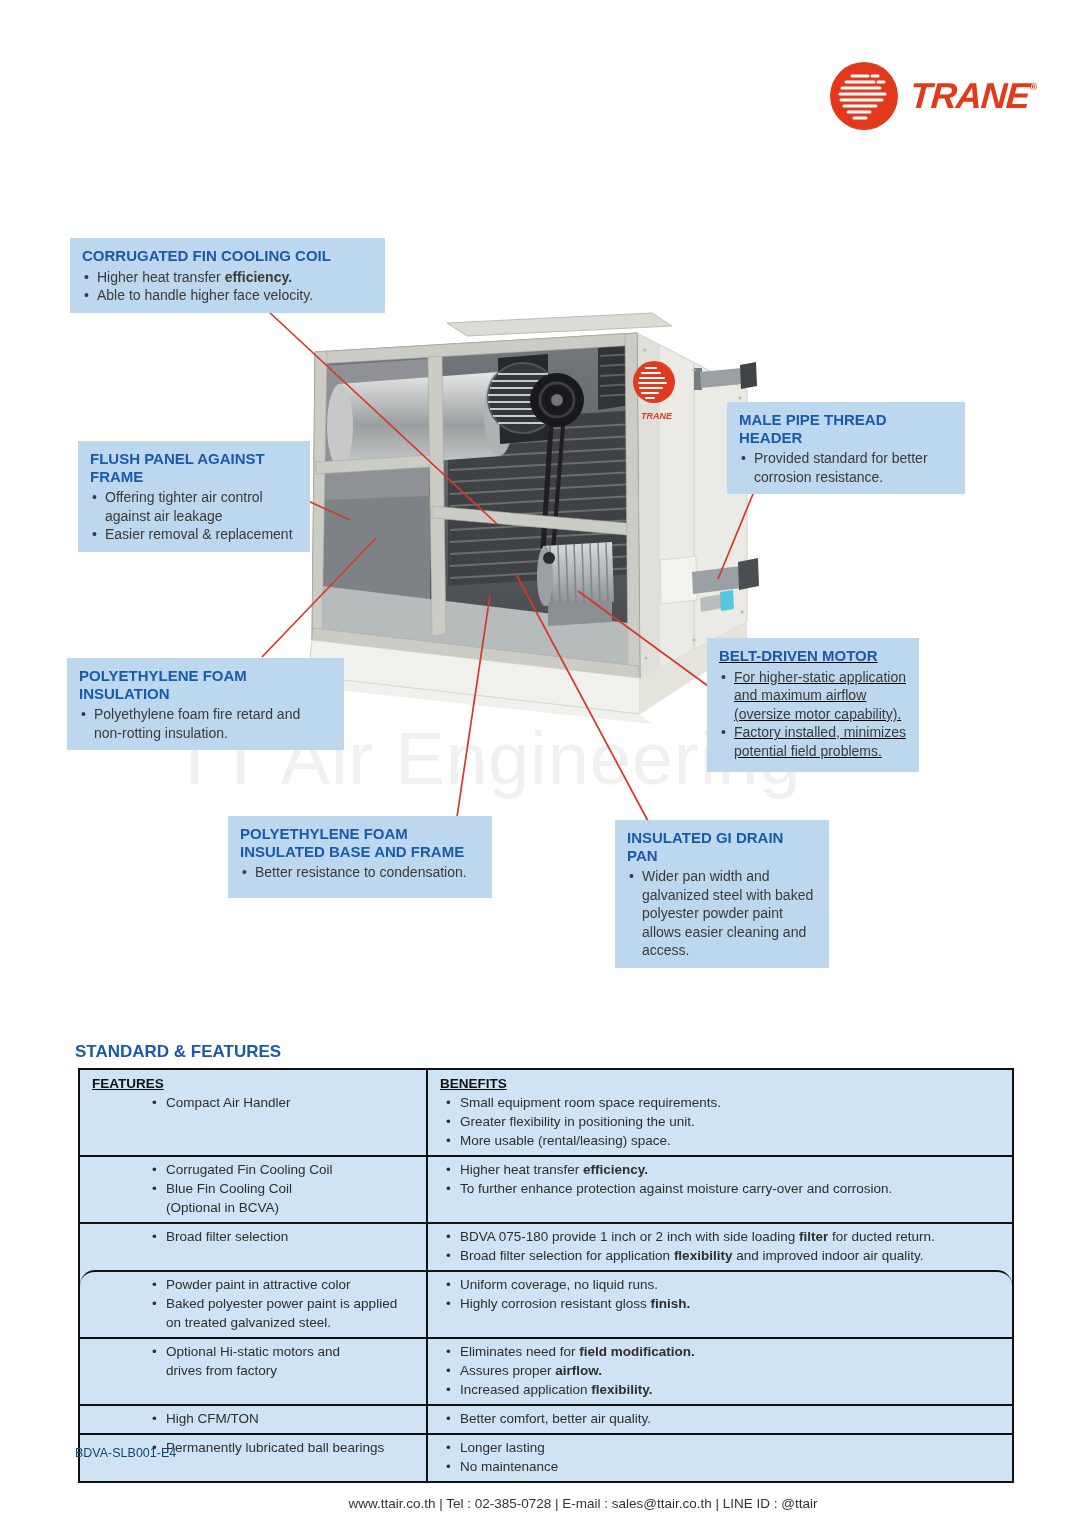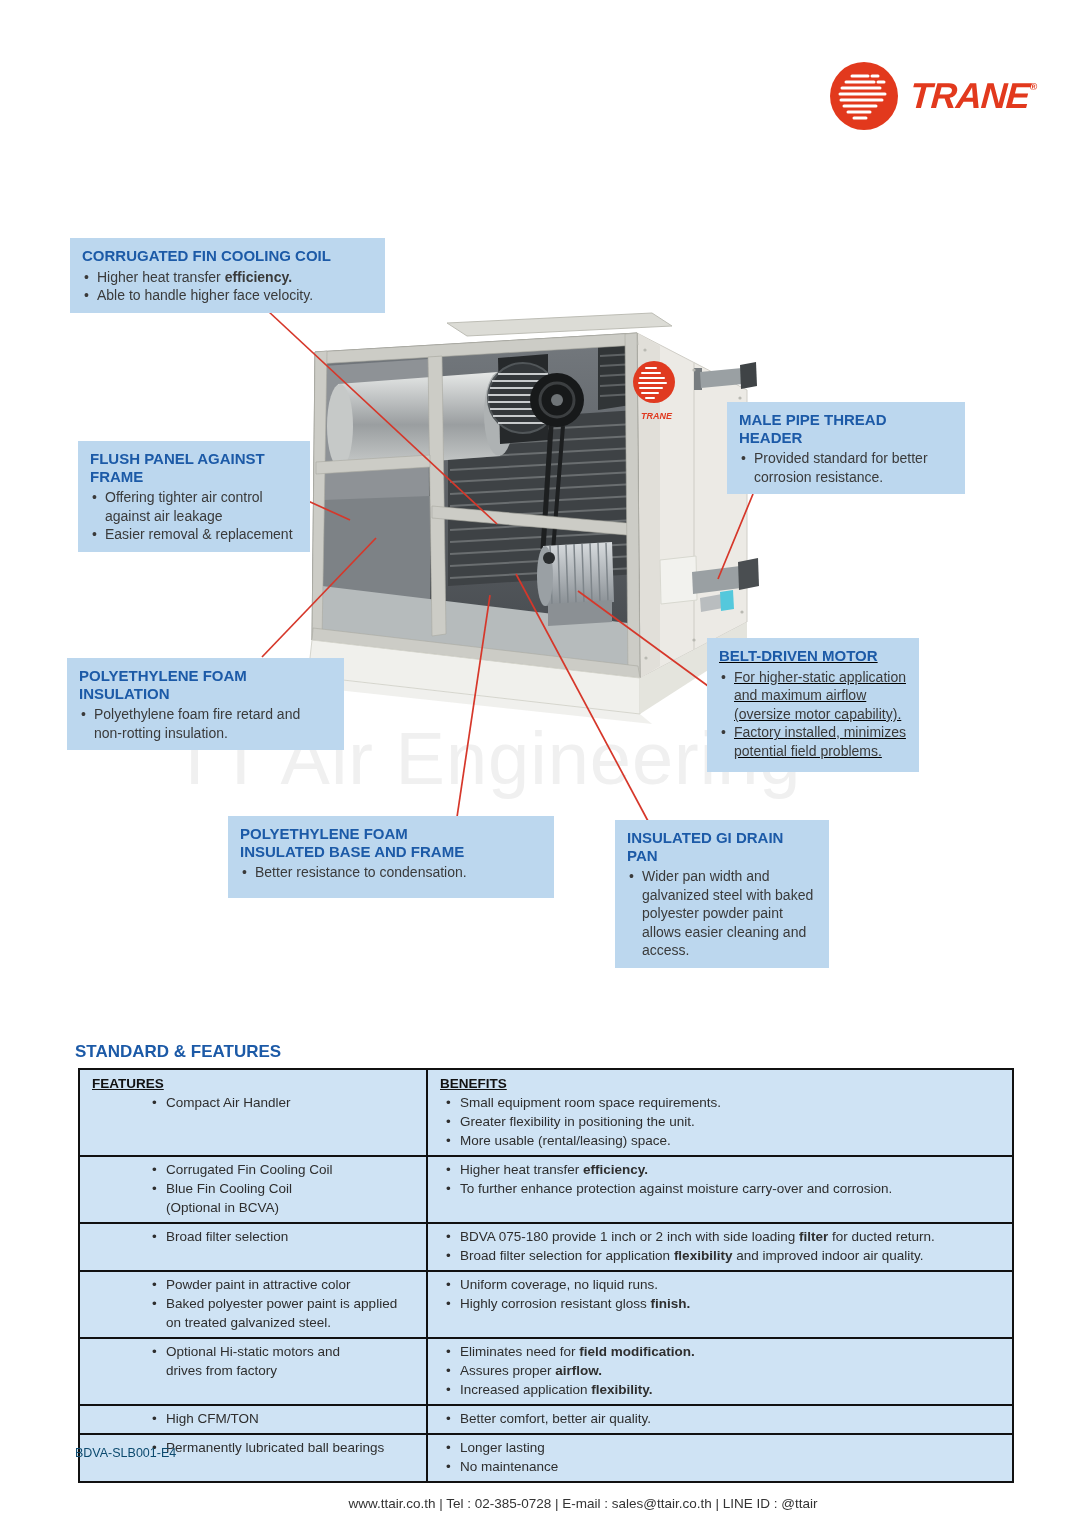--- a/index.html
+++ b/index.html
@@ -25,21 +25,21 @@
            box-sizing:border-box;}
   .callout-title{color:#1c5aa7;font-weight:700;font-size:15px;line-height:1.18;
                  white-space:pre-line;margin-bottom:3px;}
   ul.bullets{list-style:none;margin:0;padding:0;}
   ul.bullets li{position:relative;padding-left:15px;font-size:14px;line-height:1.32;
                 color:#3a3a3a;white-space:pre-line;}
   ul.bullets li::before{content:"\2022";position:absolute;left:2px;top:0;color:#3a3a3a;}
   .c0{left:70px;top:238px;width:315px;min-height:74px;}
   .c1{left:78px;top:441px;width:232px;min-height:92px;}
   .c2{left:67px;top:658px;width:277px;min-height:82px;}
-  .c3{left:228px;top:816px;width:326px;min-height:82px;}
+  .c3{left:228px;top:816px;width:264px;min-height:82px;}
   .c4{left:727px;top:402px;width:238px;min-height:92px;}
   .c5{left:707px;top:638px;width:212px;min-height:134px;text-decoration:underline;}
   .c6{left:615px;top:820px;width:214px;min-height:104px;}
 
   
   .section-heading{position:absolute;left:75px;top:1042px;color:#1c5aa7;font-weight:700;
                    font-size:17px;z-index:2;}
   .ftable{position:absolute;left:78px;top:1068px;width:932px;z-index:2;
           border:2px solid #111;background:#cfe3f4;}
   .trow{display:grid;grid-template-columns:348px 1fr;border-top:2px solid #111;}
@@ -49,21 +49,21 @@
   .tcell.fcell{border-right:2px solid #111;}
   .thead{font-weight:700;text-decoration:underline;color:#111;margin:1px 0 0 4px;}
   .tcell ul{list-style:none;margin:0;padding:0;}
   .fcell ul{padding-left:60px;}
   .bcell ul{padding-left:6px;}
   .tcell li{position:relative;padding-left:18px;white-space:pre-line;}
   .tcell li::before{content:"\2022";position:absolute;left:4px;top:0;color:#2e2e2e;}
   .trow:nth-child(1){min-height:85px;}
   .trow:nth-child(2){min-height:61px;}
   .trow:nth-child(3){min-height:39px;}
-  .trow:nth-child(4){min-height:57px;}
+  .trow:nth-child(4){min-height:57px;border-radius:15px;}
   .trow:nth-child(5){min-height:63px;}
   .trow:nth-child(6){min-height:20px;}
   .trow:nth-child(7){min-height:41px;}
 
   .doc-code{position:absolute;left:75px;top:1446px;font-size:12.5px;color:#0c4a6e;z-index:2;}
   .footer{position:absolute;left:0;top:1496px;width:100%;text-align:center;font-size:13.5px;
           color:#333;z-index:2;margin-left:40px;}
 </style>
 </head>
 <body>

